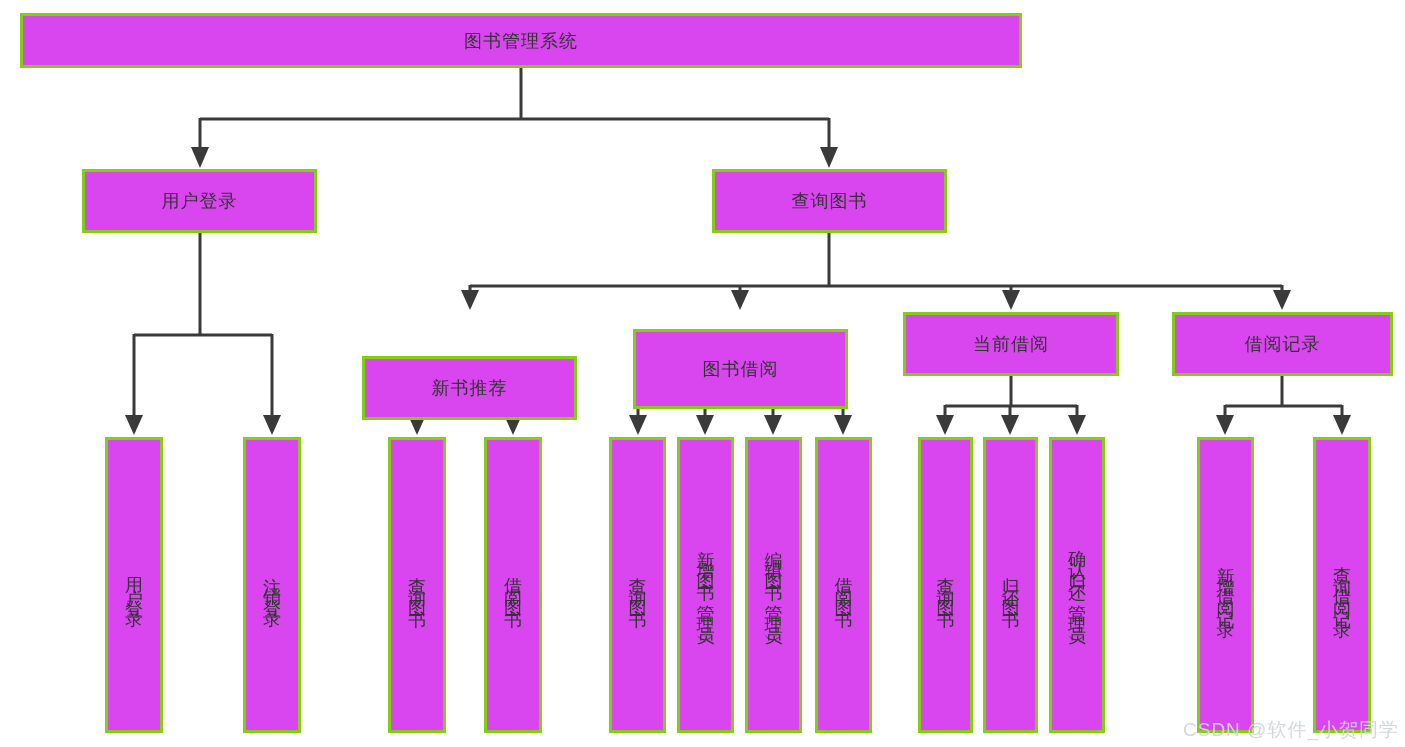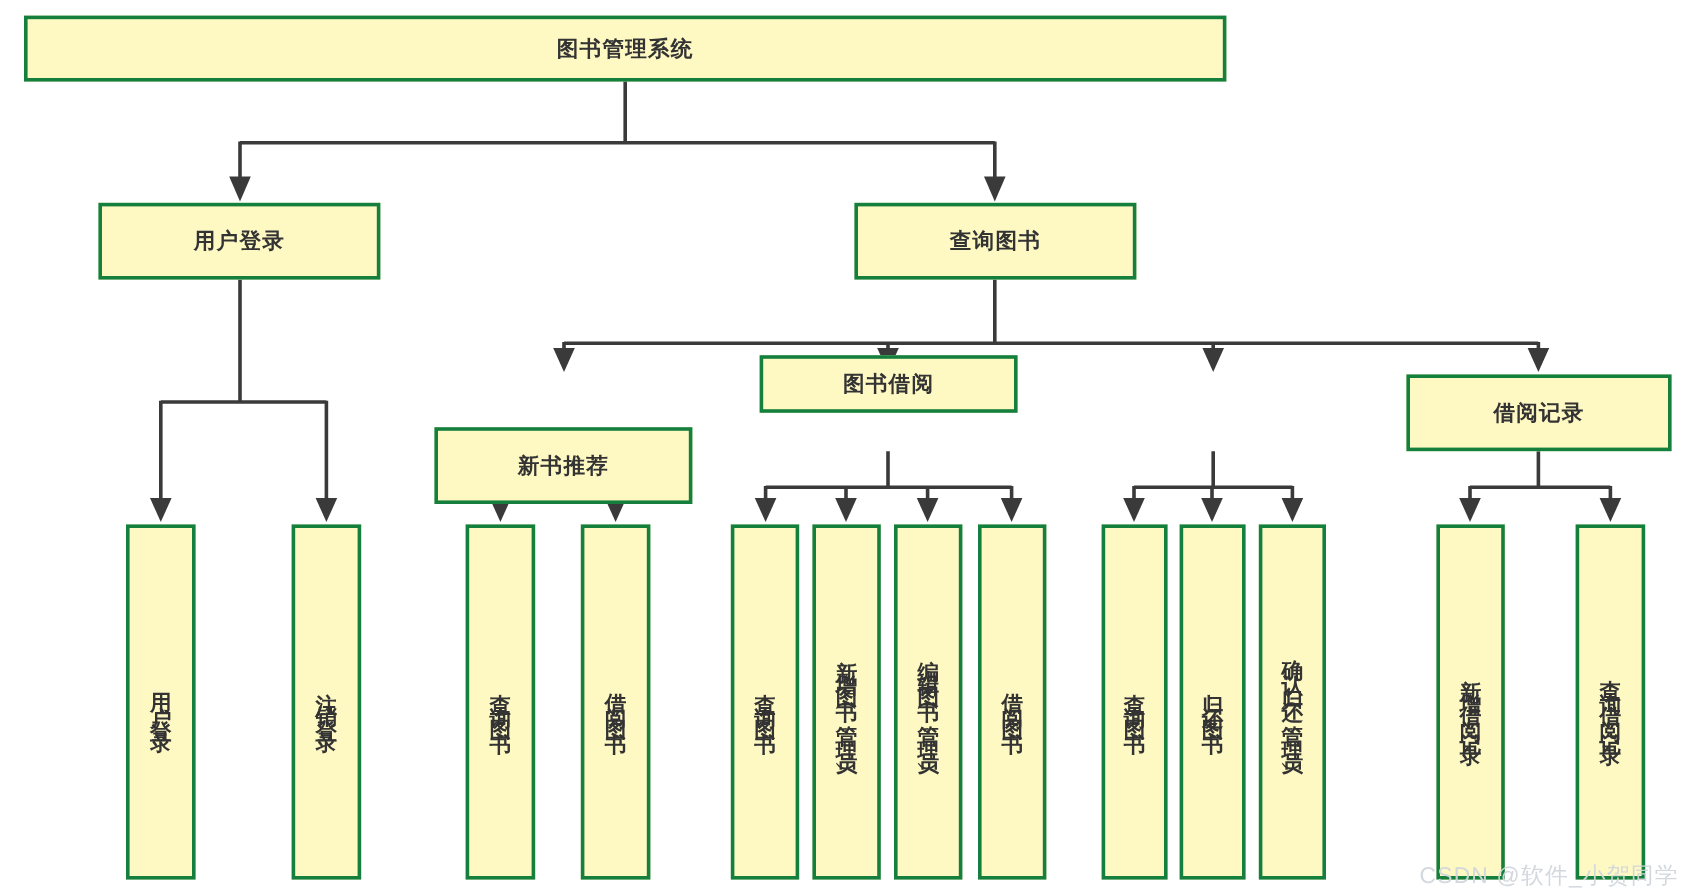--- a/index.html
+++ b/index.html
@@ -17,30 +17,29 @@
   }
   .connectors {
     position: absolute;
     left: 0;
     top: 0;
     z-index: 1;
   }
   .box {
     position: absolute;
     box-sizing: border-box;
-    border: 3px solid #15803d;
-    background: #fef9c3;
+    border: 3px solid #84cc16;
+    background: #d946ef;
     color: #333333;
     display: flex;
     align-items: center;
     justify-content: center;
     font-size: 18px;
     letter-spacing: 1px;
     z-index: 2;
-    font-weight: bold;
   }
   .leaf {
     letter-spacing: 0;
   }
   .leaf .vtext {
     writing-mode: vertical-rl;
     text-orientation: mixed;
     letter-spacing: 11px;
     font-size: 18px;
     line-height: 1;
@@ -105,21 +104,22 @@
       <polygon points="1333,415 1351,415 1342,435"></polygon>
     </g>
   </svg>
 
   <div class="box" style="left:20px; top:13px; width:1002px; height:55px;">图书管理系统</div>
 
   <div class="box" style="left:82px; top:169px; width:235px; height:64px;">用户登录</div>
   <div class="box" style="left:712px; top:169px; width:235px; height:64px;">查询图书</div>
 
   <div class="box" style="left:362px; top:312px; width:215px; height:64px;margin-top:44px;">新书推荐</div>
-  <div class="box" style="left:633px; top:296px; width:215px; height:48px;">图书借阅</div>
+  <div class="box" style="left:633px; top:329px; width:215px; height:80px;">图书借阅</div>
+  <div class="box" style="left:903px; top:312px; width:216px; height:64px;">当前借阅</div>
   <div class="box" style="left:1172px; top:312px; width:221px; height:64px;">借阅记录</div>
 
   <div class="box leaf" style="left:105px; top:437px; width:58px; height:296px;">
     <span class="vtext">用户登录</span>
   </div>
   <div class="box leaf" style="left:243px; top:437px; width:58px; height:296px;">
     <span class="vtext">注销登录</span>
   </div>
 
   <div class="box leaf" style="left:388px; top:437px; width:58px; height:296px;">

